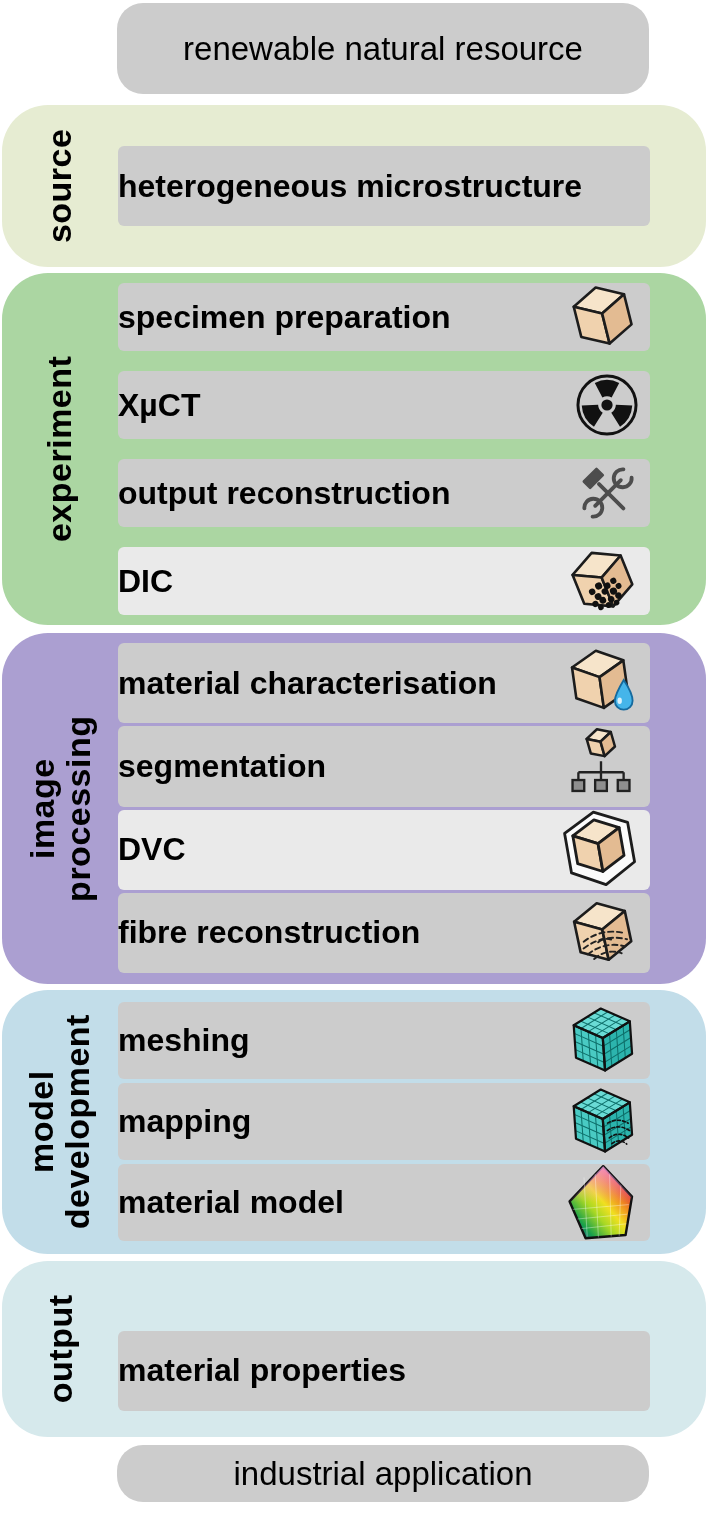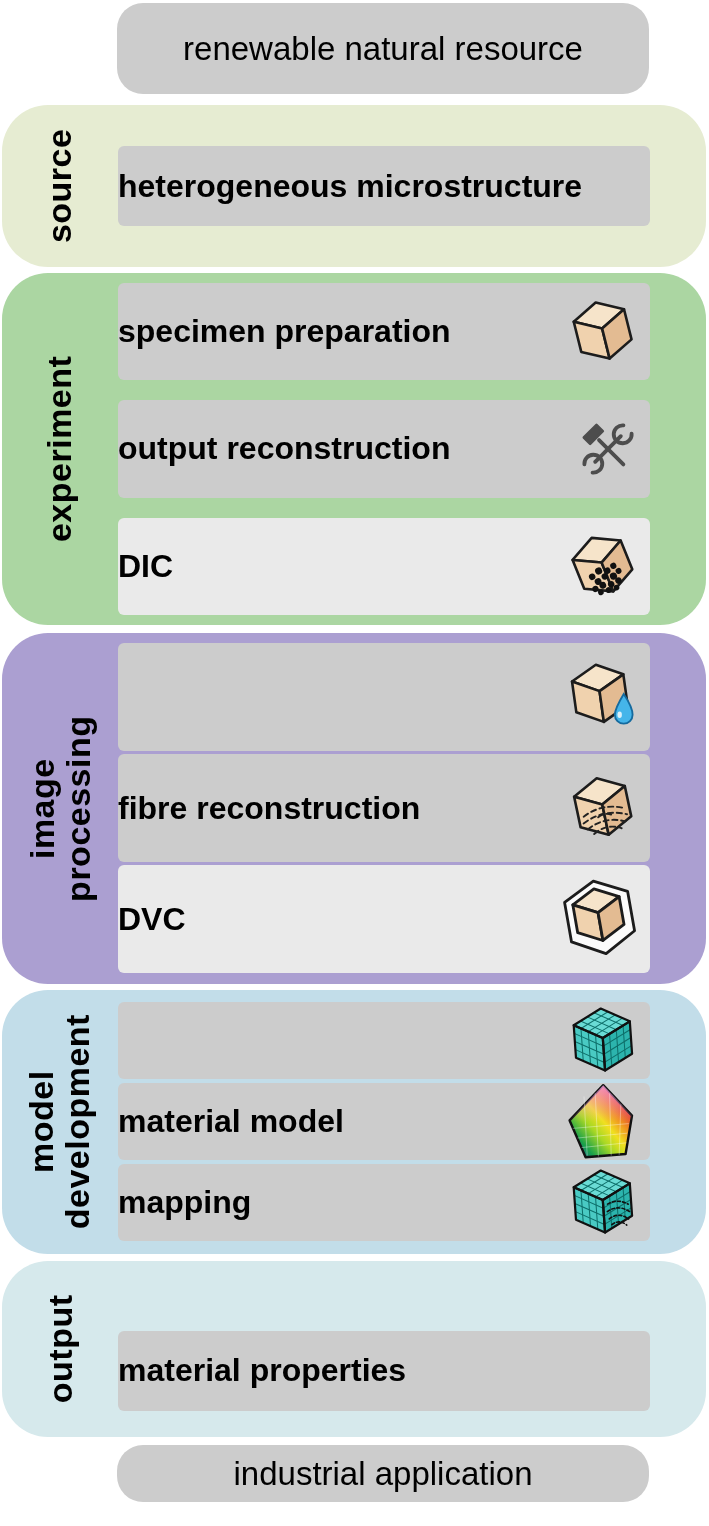--- a/index.html
+++ b/index.html
@@ -117,20 +117,34 @@
         <span class="item-label">specimen preparation</span>
         <span class="icon i74">
           <svg viewBox="0 0 100 100">
               <g transform="rotate(-14 50 50)">
             <use href="#woodcube" stroke="#1c1c1c" stroke-width="3.5" stroke-linejoin="round"></use>
           </g>
             </svg>
         </span>
       </div>
 
+      <div class="item">
+        <span class="item-label">XµCT</span>
+        <span class="icon i66">
+          <svg viewBox="0 0 100 100">
+            <circle cx="50" cy="50" r="44" fill="none" stroke="#111" stroke-width="4.5"></circle>
+            <g fill="#111">
+              <path d="M57,38.5 A15,15 0 0 0 43,38.5 L31.5,16.5 A41,41 0 0 1 68.5,16.5 Z"></path>
+              <path d="M57,38.5 A15,15 0 0 0 43,38.5 L31.5,16.5 A41,41 0 0 1 68.5,16.5 Z" transform="rotate(120 50 50)"></path>
+              <path d="M57,38.5 A15,15 0 0 0 43,38.5 L31.5,16.5 A41,41 0 0 1 68.5,16.5 Z" transform="rotate(240 50 50)"></path>
+              <circle cx="50" cy="50" r="8.5"></circle>
+            </g>
+          </svg>
+        </span>
+      </div>
 
       <div class="item">
         <span class="item-label">output reconstruction</span>
         <span class="icon i64">
           <svg viewBox="0 0 100 100" fill="none" stroke="#4d4d4d" stroke-linecap="round" stroke-linejoin="round">
             <path d="M30,70 L70,30" stroke-width="6"></path>
             <path d="M87.9,24.9 A14,14 0 1 1 75.1,12.1" stroke-width="6" transform="translate(-1,1)"></path>
             <path d="M12.1,75.1 A14,14 0 1 1 24.9,87.9" stroke-width="6" transform="translate(1,-1)"></path>
             <path d="M36,36 L74,74" stroke-width="6"></path>
             <polygon points="41.9,22.1 32,12.2 12.2,32 22.1,41.9" fill="#4d4d4d" stroke-width="4"></polygon>
@@ -170,115 +184,137 @@
   </div>
 
   <div class="sec sec-image">
     <div class="sec-label">
       <span>image
 processing</span>
     </div>
     <div class="items">
 
       <div class="item">
+        <span class="item-label">material characterisation</span>
         <span class="icon i74">
           <svg viewBox="0 0 100 100">
             <g transform="translate(-4,-3) rotate(-8 50 50)">
               <use href="#woodcube" stroke="#1c1c1c" stroke-width="3.5" stroke-linejoin="round"></use>
             </g>
             <path d="M78,46 C72,56 66,66 66,74 a12,12 0 0 0 24,0 c0,-8 -4,-16 -12,-28 Z" fill="#45b5ea" stroke="#156a9e" stroke-width="2.5"></path>
             <ellipse cx="72.5" cy="74" rx="3" ry="4.5" fill="rgba(255,255,255,0.8)"></ellipse>
           </svg>
         </span>
       </div>
 
+      <div class="item">
+        <span class="item-label">segmentation</span>
+        <span class="icon i78">
+          <svg viewBox="0 0 100 100">
+            <g transform="translate(27,-2) scale(0.46)">
+              <g transform="rotate(-16 50 50)">
+                <use href="#woodcube" stroke="#1c1c1c" stroke-width="7" stroke-linejoin="round"></use>
+              </g>
+            </g>
+            <g stroke="#222" stroke-width="3" fill="none">
+              <path d="M50,44 L50,58 M21,58 L79,58 M21,58 L21,68 M50,58 L50,68 M79,58 L79,68"></path>
+            </g>
+            <g fill="#8f8f8f" stroke="#222" stroke-width="3">
+              <rect x="13.5" y="68" width="15" height="14"></rect>
+              <rect x="42.5" y="68" width="15" height="14"></rect>
+              <rect x="71.5" y="68" width="15" height="14"></rect>
+            </g>
+          </svg>
+        </span>
+      </div>
+
+      <div class="item light">
+        <span class="item-label">DVC</span>
+        <span class="icon i80">
+          <svg viewBox="0 0 100 100">
+              <g transform="rotate(-10 50 50)">
+            <path d="M50,2 L90,22 L90,72 L50,94 L10,72 L10,22 Z" fill="#fbfbfb" stroke="#1c1c1c" stroke-width="3.5" stroke-linejoin="round"></path>
+            <g transform="translate(7,4) scale(0.84)">
+              <use href="#woodcube" stroke="#1c1c1c" stroke-width="4.2" stroke-linejoin="round"></use>
+            </g>
+          </g>
+            </svg>
+        </span>
+      </div>
 
       <div class="item">
         <span class="item-label">fibre reconstruction</span>
         <span class="icon i74">
           <svg viewBox="0 0 100 100">
               <g transform="rotate(-12 50 50)">
             <use href="#woodcube" stroke="#1c1c1c" stroke-width="3.5" stroke-linejoin="round"></use>
             <g fill="none" stroke="#222" stroke-width="2.6" stroke-dasharray="7 5" stroke-linecap="round">
               <path d="M22,56 Q50,43 78,56"></path>
               <path d="M20,65 Q50,51 80,65"></path>
               <path d="M24,74 Q50,61 76,74"></path>
               <path d="M31,82 Q50,71 69,82"></path>
               <path d="M41,61 Q50,56 59,61"></path>
             </g>
           </g>
             </svg>
         </span>
       </div>
 
-      <div class="item light">
-        <span class="item-label">DVC</span>
-        <span class="icon i80">
-          <svg viewBox="0 0 100 100">
-              <g transform="rotate(-10 50 50)">
-            <path d="M50,2 L90,22 L90,72 L50,94 L10,72 L10,22 Z" fill="#fbfbfb" stroke="#1c1c1c" stroke-width="3.5" stroke-linejoin="round"></path>
-            <g transform="translate(7,4) scale(0.84)">
-              <use href="#woodcube" stroke="#1c1c1c" stroke-width="4.2" stroke-linejoin="round"></use>
-            </g>
-          </g>
-            </svg>
-        </span>
-      </div>
-
     </div>
   </div>
 
   <div class="sec sec-model">
     <div class="sec-label">
       <span>model
 development</span>
     </div>
     <div class="items">
 
       <div class="item">
+        <span class="item-label">meshing</span>
         <span class="icon i74">
           <svg viewBox="0 0 100 100">
               <g transform="rotate(-4 50 50)">
             <use href="#tealcube"></use>
           </g>
             </svg>
-        </span>
-      </div>
-
-      <div class="item">
-        <span class="item-label">material model</span>
-        <span class="icon i80">
-          <svg viewBox="0 0 100 100">
-            <polygon points="54,4 90,42 82,90 32,94 12,48" fill="url(#rainbow)" stroke="#111" stroke-width="3" stroke-linejoin="round"></polygon>
-            <polygon points="54,4 90,42 82,90 32,94 12,48" fill="url(#pinktop)"></polygon>
-            <g stroke="rgba(255,255,255,0.45)" stroke-width="1" fill="none">
-              <path d="M16,58 L86,52 M22,70 L84,64 M27,82 L83,76"></path>
-              <path d="M30,18 L34,92 M44,14 L48,93 M62,14 L64,92 M76,28 L74,91"></path>
-            </g>
-          </svg>
         </span>
       </div>
 
       <div class="item">
         <span class="item-label">mapping</span>
         <span class="icon i74">
           <svg viewBox="0 0 100 100">
               <g transform="rotate(-4 50 50)">
             <use href="#tealcube"></use>
             <g fill="none" stroke="#111" stroke-width="2.2" stroke-dasharray="4 3" stroke-linecap="round">
               <path d="M56,52 Q70,45 84,54"></path>
               <path d="M55,62 Q70,53 85,64"></path>
               <path d="M57,72 Q70,63 83,74"></path>
               <path d="M60,80 Q70,73 80,82"></path>
             </g>
           </g>
             </svg>
         </span>
       </div>
 
+      <div class="item">
+        <span class="item-label">material model</span>
+        <span class="icon i80">
+          <svg viewBox="0 0 100 100">
+            <polygon points="54,4 90,42 82,90 32,94 12,48" fill="url(#rainbow)" stroke="#111" stroke-width="3" stroke-linejoin="round"></polygon>
+            <polygon points="54,4 90,42 82,90 32,94 12,48" fill="url(#pinktop)"></polygon>
+            <g stroke="rgba(255,255,255,0.45)" stroke-width="1" fill="none">
+              <path d="M16,58 L86,52 M22,70 L84,64 M27,82 L83,76"></path>
+              <path d="M30,18 L34,92 M44,14 L48,93 M62,14 L64,92 M76,28 L74,91"></path>
+            </g>
+          </svg>
+        </span>
+      </div>
+
     </div>
   </div>
 
   <div class="sec sec-output">
     <div class="sec-label">
       <span>output</span>
     </div>
     <div class="items">
       <div class="item fixed">
         <span class="item-label">material properties</span>

